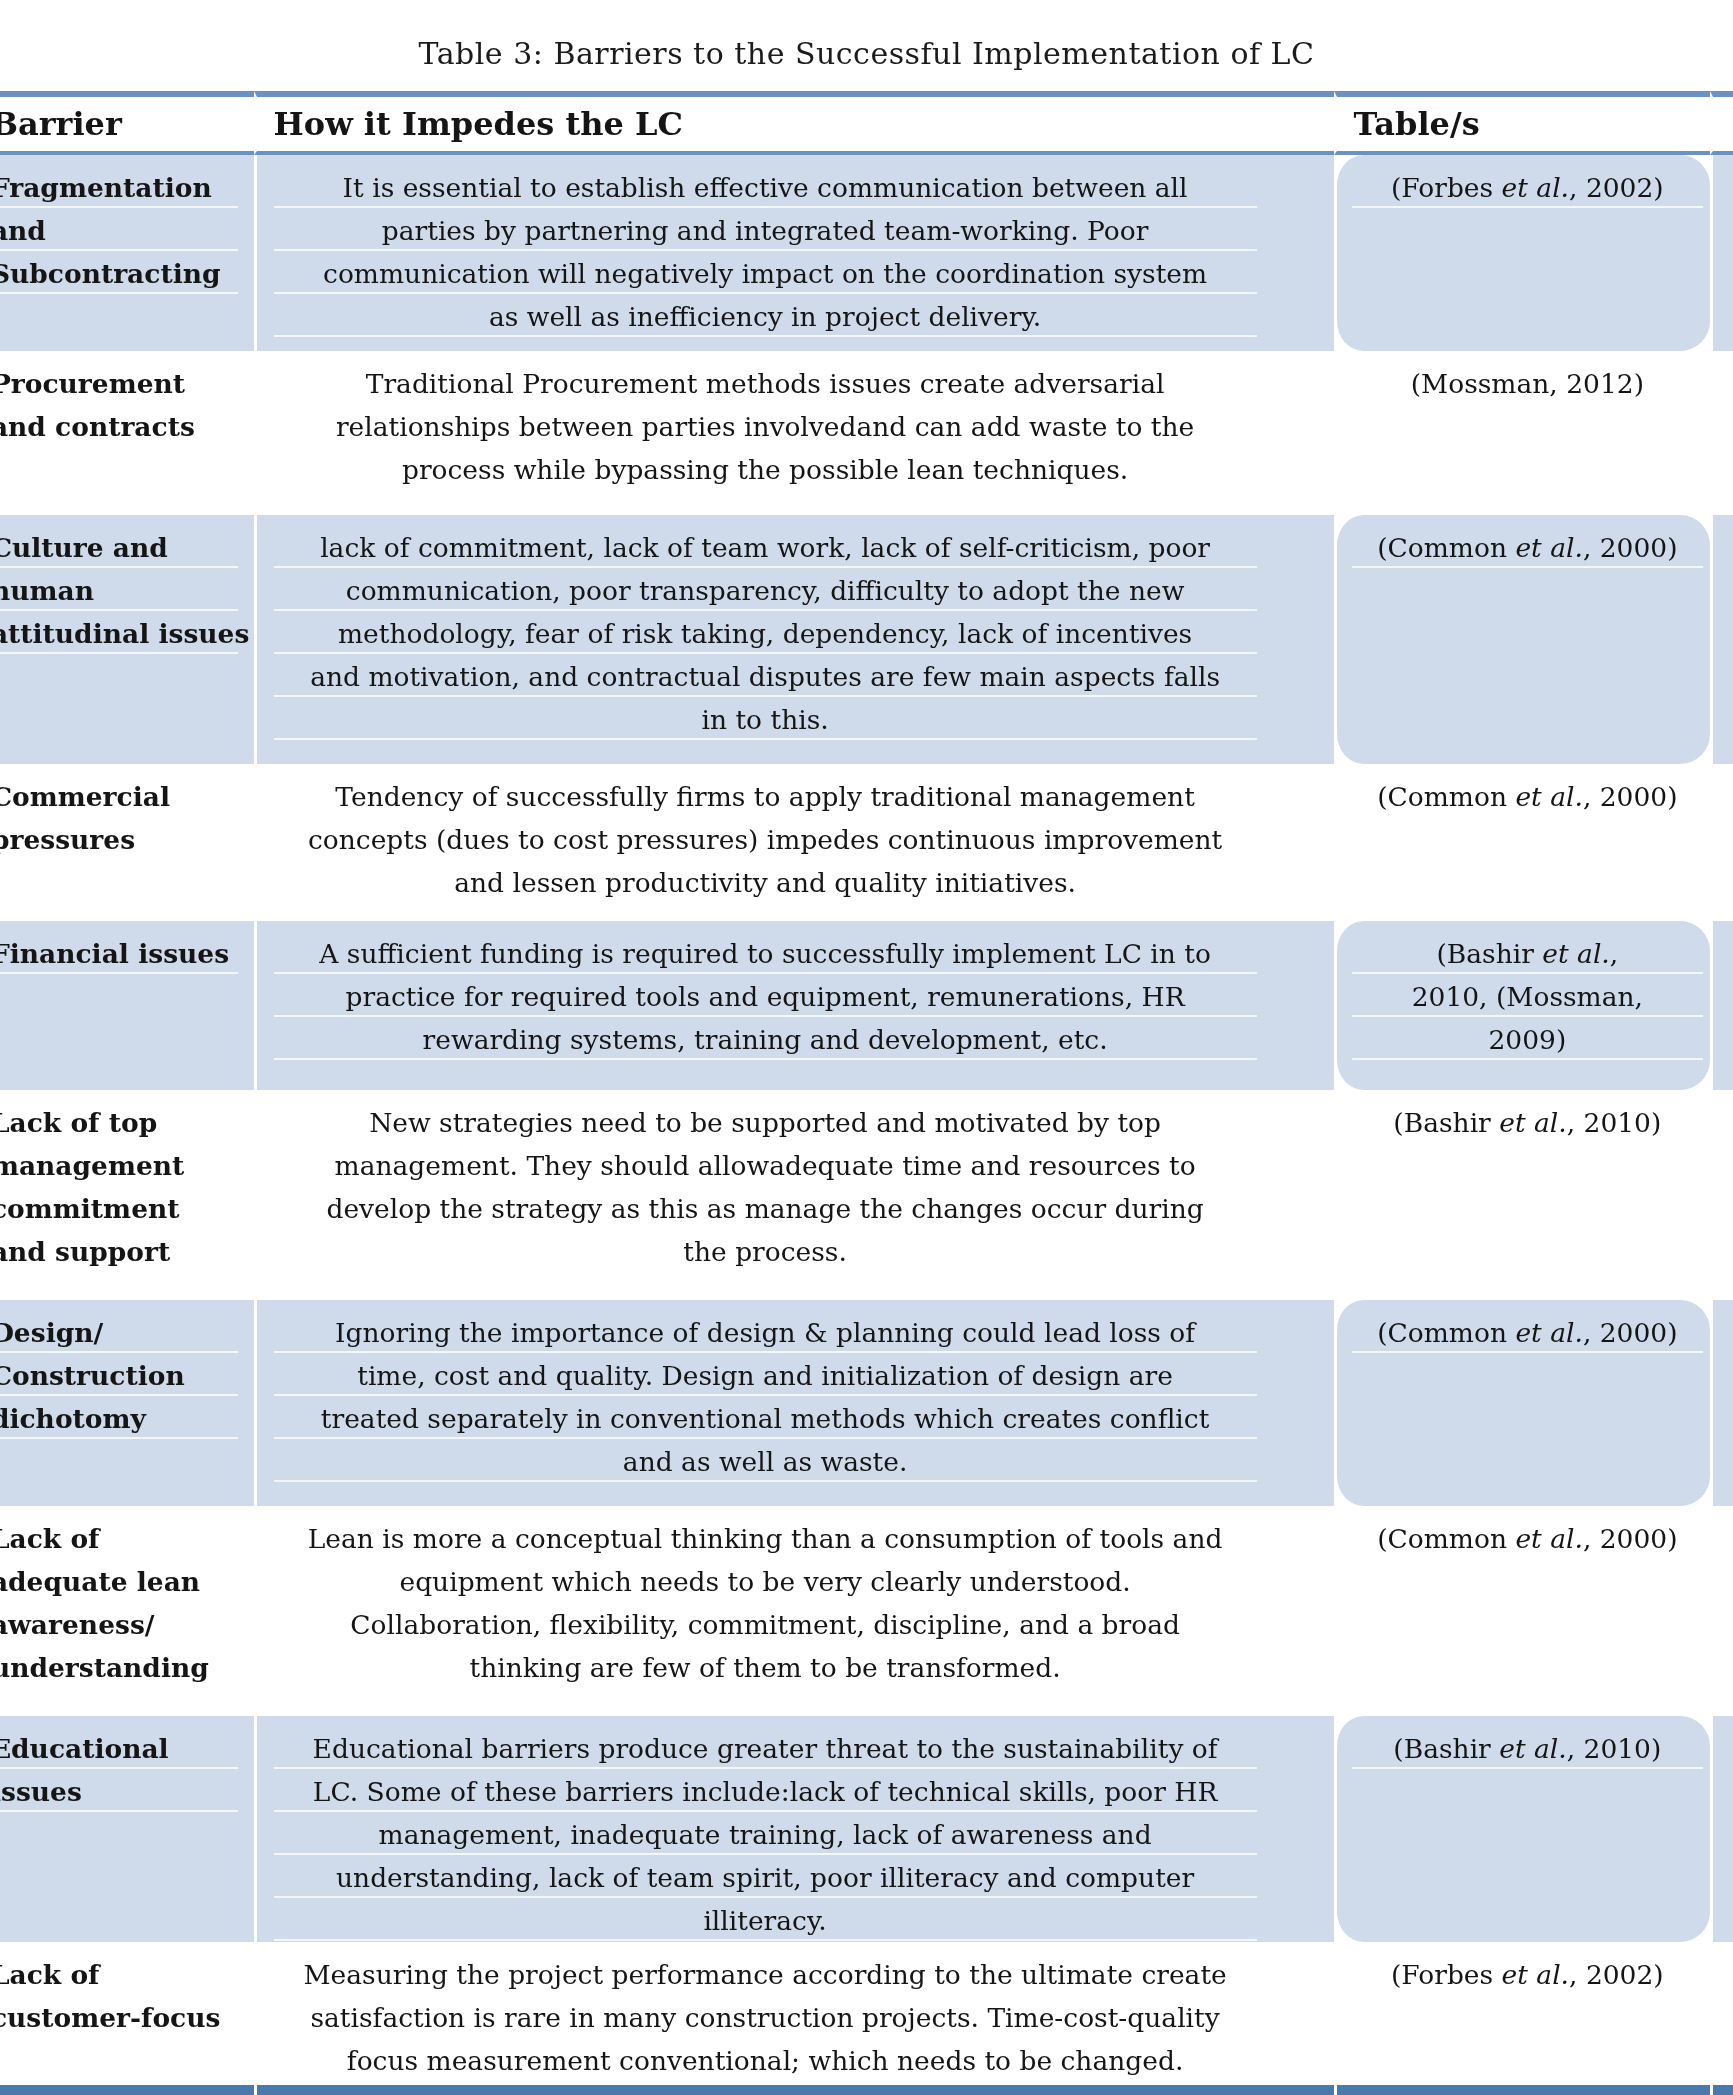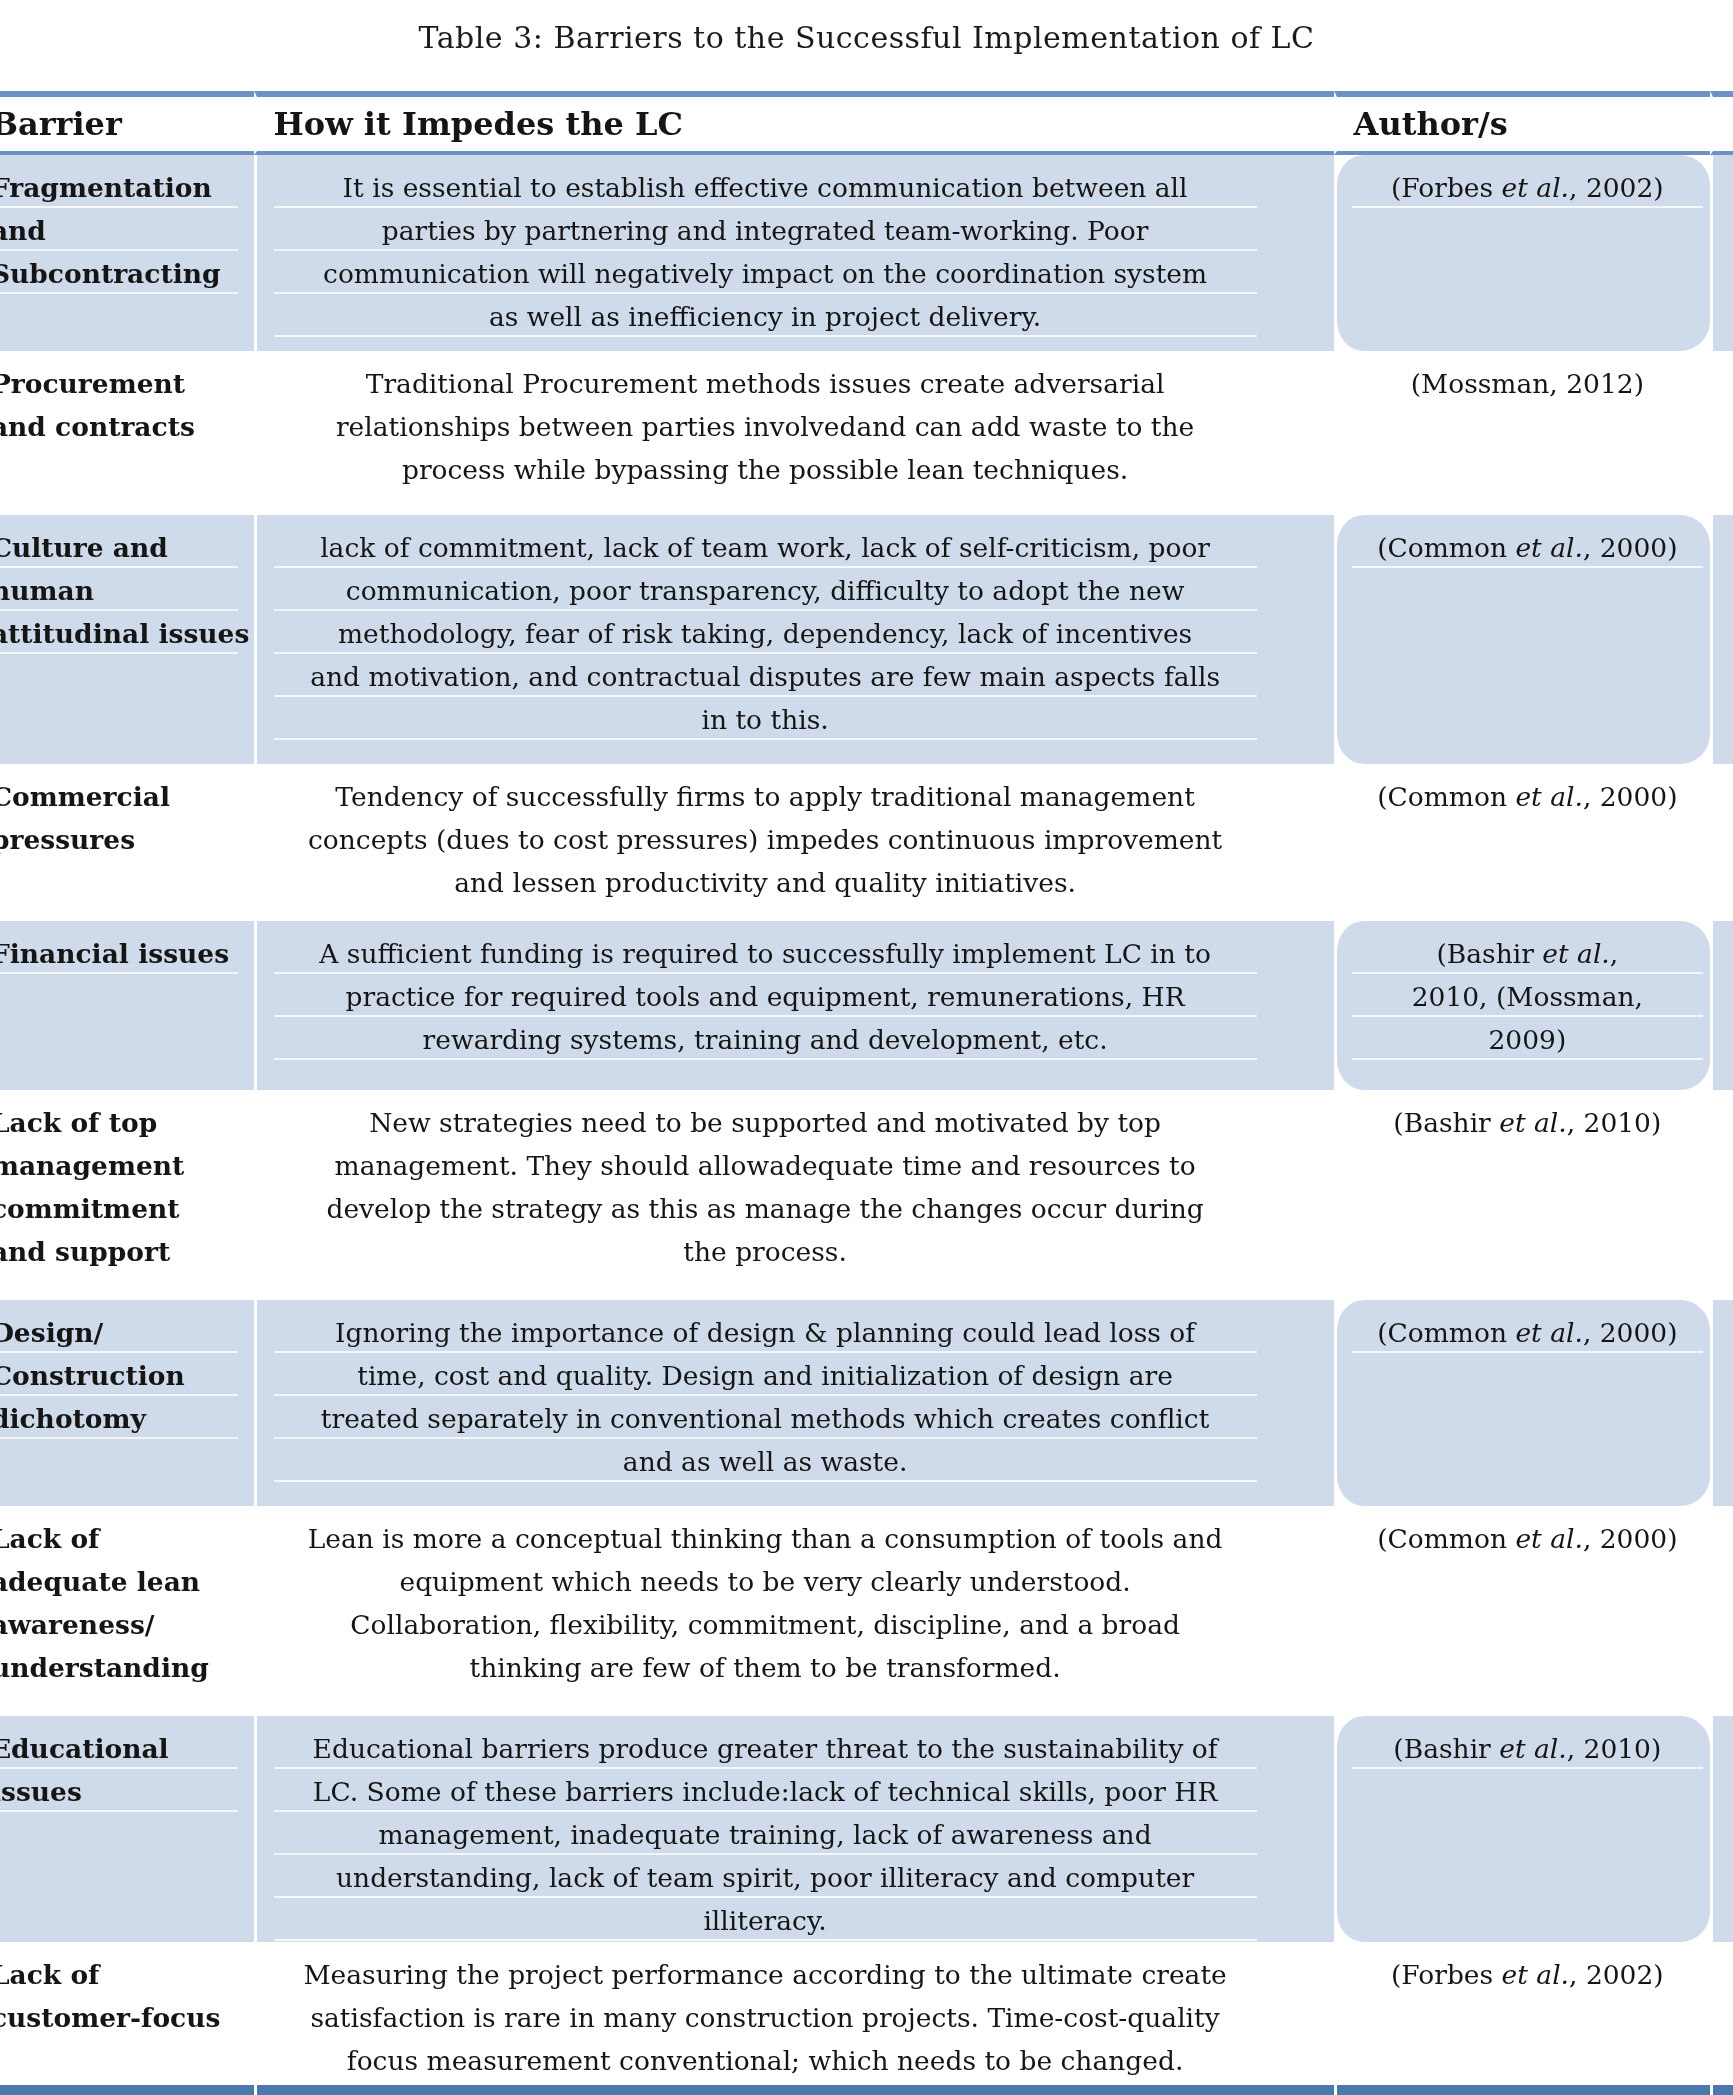--- a/index.html
+++ b/index.html
@@ -8,21 +8,21 @@
     width: 1733px;
     height: 2095px;
     overflow: hidden;
     background: #ffffff;
     font-family: "DejaVu Serif", "Liberation Serif", serif;
     color: #151515;
   }
   .title {
     height: 91px;
     box-sizing: border-box;
-    padding-top: 20px;
+    padding-top: 36px;
     text-align: center;
     font-size: 30px;
     color: #1b1b1b;
     letter-spacing: 0.5px;
   }
   .table-wrap {
     margin-left: -12.8px;
     width: 1780px;
   }
   table.lc-table {
@@ -114,21 +114,21 @@
       <colgroup>
         <col class="c1">
           <col class="c2">
           <col class="c3">
           <col class="c4">
       </colgroup>
       <thead>
         <tr>
           <th class="h-barrier">Barrier</th>
           <th>How it Impedes the LC</th>
-          <th>Author/s</th>
+          <th>Table/s</th>
           <th></th>
         </tr>
       </thead>
       <tbody>
         <tr>
           <td class="barrier">
               <div class="cellbox">Fragmentation
 and
 Subcontracting</div>
             </td>

